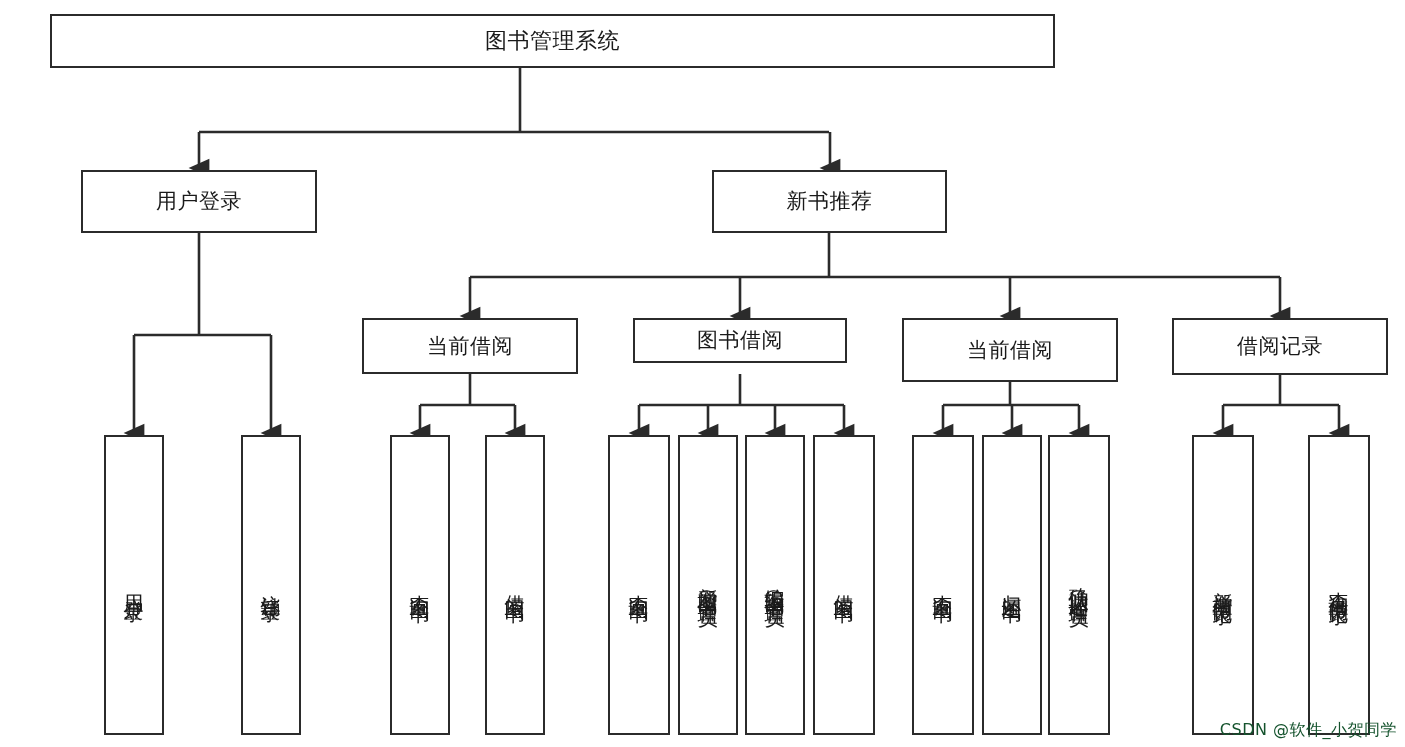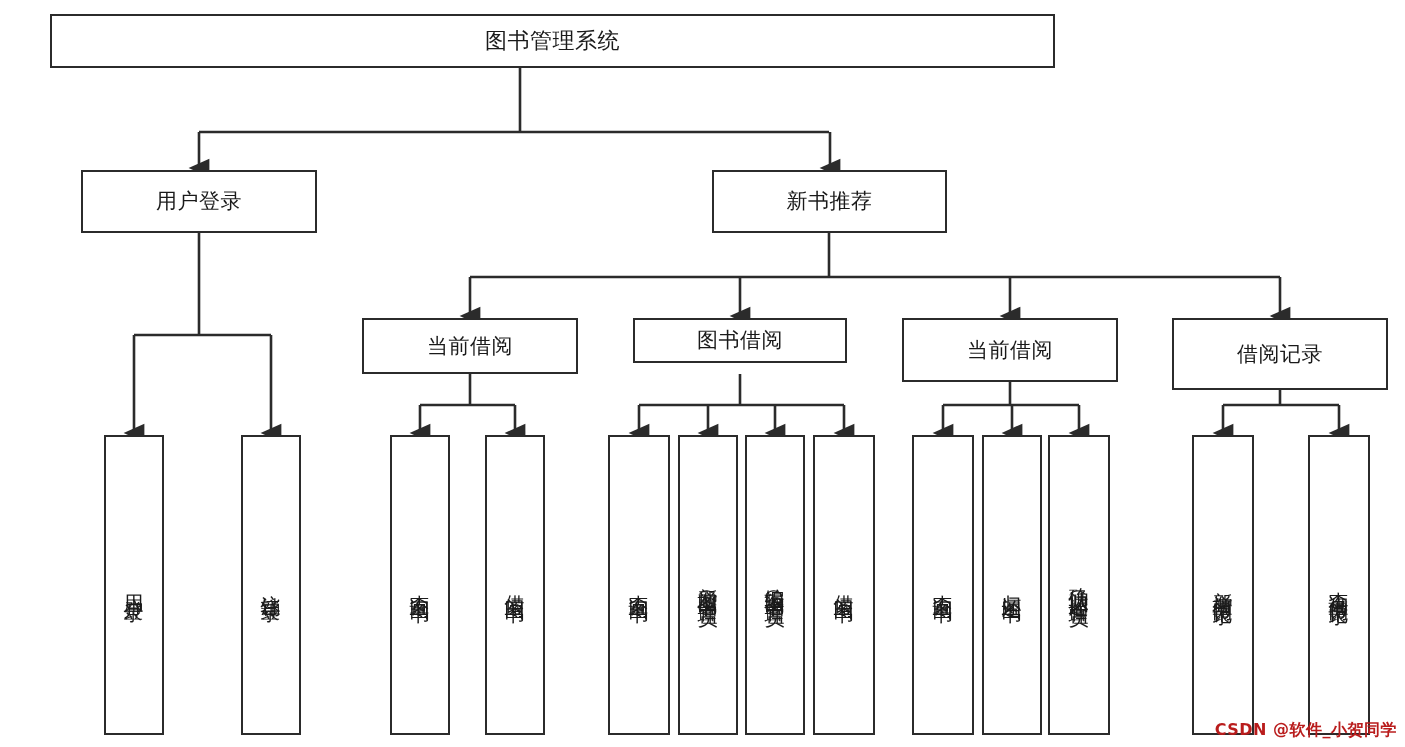--- a/index.html
+++ b/index.html
@@ -60,25 +60,24 @@
     font-size: 20px;
     letter-spacing: 3px;
     line-height: 1;
     max-height: 100%;
   }
   #watermark {
     position: absolute;
     right: 8px;
     bottom: 6px;
     font-size: 16px;
-    color: #b91c1c;
+    color: #14532d;
     letter-spacing: 0.5px;
     user-select: none;
     white-space: nowrap;
-    font-weight: bold;
   }
 </style>
 </head>
 <body>
 
 <div id="canvas-wrap">
 
   <svg id="edges" viewBox="0 0 1405 747" xmlns="http://www.w3.org/2000/svg">
     <defs>
       <marker id="arrowhead" markerWidth="9" markerHeight="9" refX="4.2" refY="4.4" orient="auto" markerUnits="strokeWidth">
@@ -135,21 +134,21 @@
 
   <div class="node h" style="left:362px; top:318px; width:216px; height:56px;">
     <span class="label">当前借阅</span>
   </div>
   <div class="node h" style="left:633px; top:318px; width:214px; height:45px;">
     <span class="label">图书借阅</span>
   </div>
   <div class="node h" style="left:902px; top:318px; width:216px; height:64px;">
     <span class="label">当前借阅</span>
   </div>
-  <div class="node h" style="left:1172px; top:318px; width:216px; height:72px;">
+  <div class="node h" style="left:1172px; top:318px; width:216px; height:57px;">
     <span class="label">借阅记录</span>
   </div>
 
   <div class="node v" style="left:104px; top:435px; width:60px; height:300px;">
     <span class="label">用户登录</span>
   </div>
   <div class="node v" style="left:241px; top:435px; width:60px; height:300px;">
     <span class="label">注销登录</span>
   </div>
 

